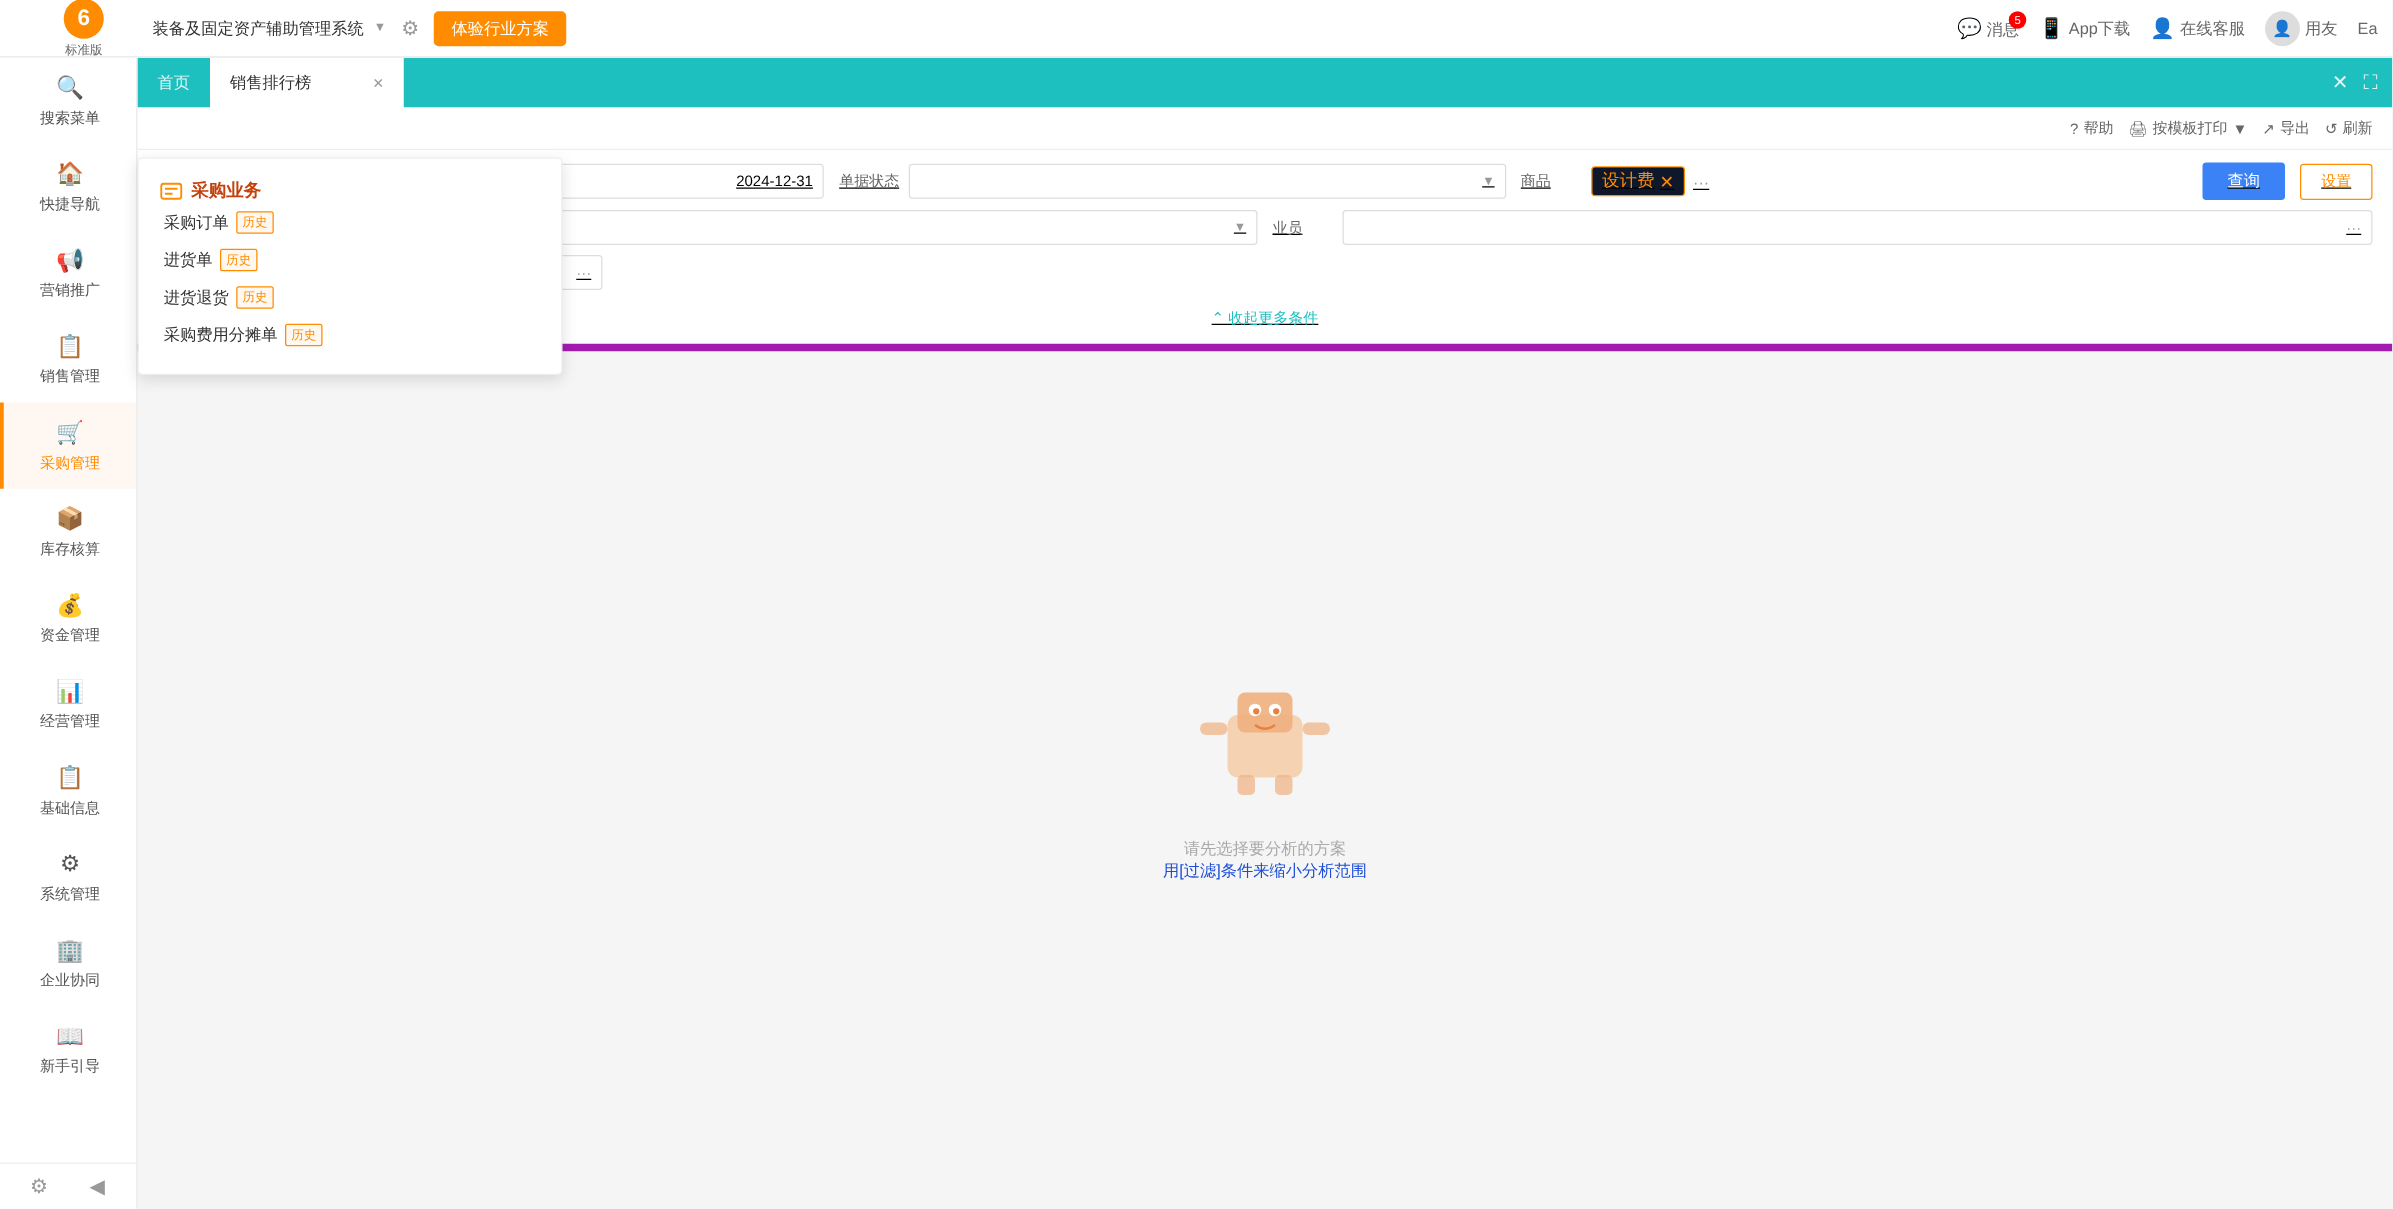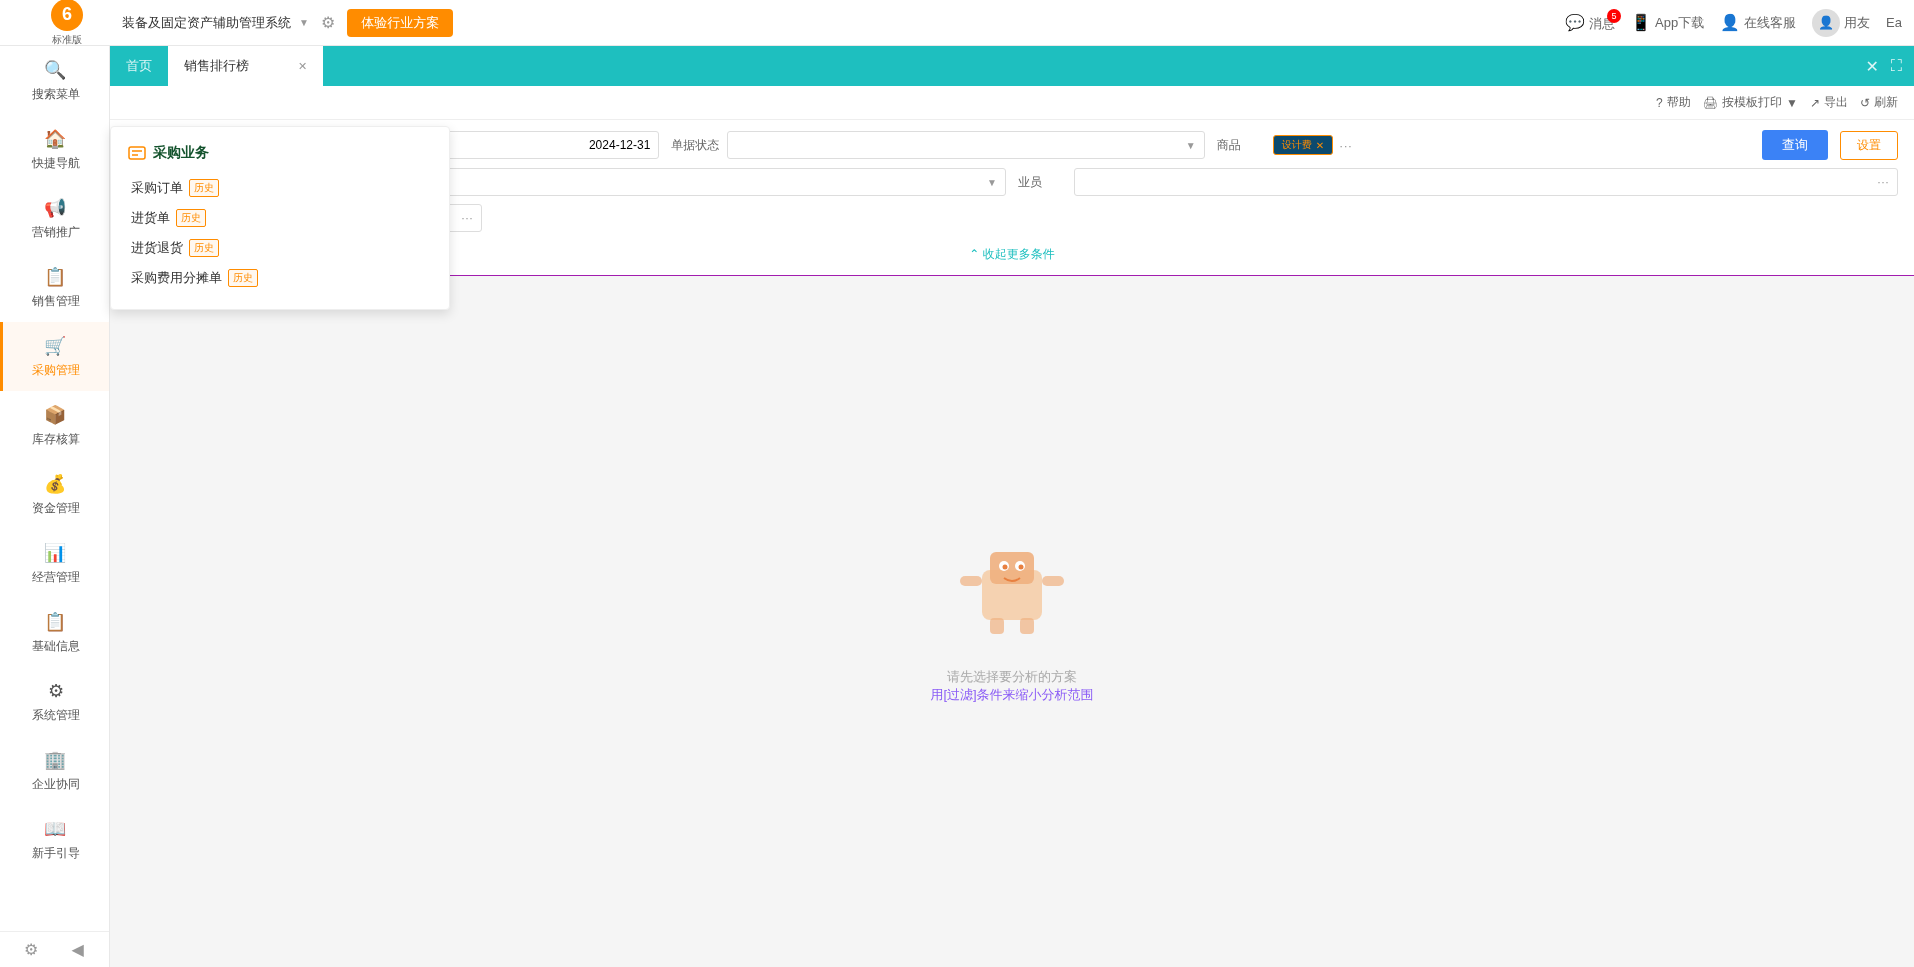--- a/index.html
+++ b/index.html
@@ -175,44 +175,45 @@
     }
     .toolbar-action {
       display: flex; align-items: center; gap: 4px;
       color: #666; cursor: pointer; font-size: 12px;
     }
 
     
     .filter-area {
       background: #fff;
       padding: 10px 16px;
-      border-bottom: 1px solid #a21caf;
+      border-bottom: 6px solid #a21caf;
+      text-decoration: underline;
     }
     .filter-row {
       display: flex; align-items: center; gap: 12px;
       margin-bottom: 8px;
     }
     .filter-row:last-child { margin-bottom: 0; }
     .filter-item {
       display: flex; align-items: center; gap: 6px;
       flex: 1;
     }
     .filter-label { color: #666; font-size: 12px; white-space: nowrap; min-width: 50px; }
     .filter-input {
       flex: 1; height: 28px;
       border: 1px solid #ddd; border-radius: 3px;
       padding: 0 8px; font-size: 12px;
       display: flex; align-items: center; justify-content: space-between;
       cursor: pointer; background: #fff;
     }
     .filter-input .arrow { color: #999; font-size: 10px; }
     .filter-tag {
-      background: #0c4a6e; border: 1px solid #ff8c00;
+      background: #0f172a; border: 1px solid #ff8c00;
       color: #ff8c00; padding: 2px 8px;
-      border-radius: 3px; font-size: 10px;
+      border-radius: 3px; font-size: 14px;
       display: flex; align-items: center; gap: 4px;
     }
     .filter-tag .close { cursor: pointer; }
     .filter-dots { color: #999; cursor: pointer; }
     .query-btn {
       background: #3b82f6; color: #fff;
       border: none; padding: 6px 20px;
       border-radius: 3px; font-size: 13px;
       cursor: pointer;
     }
@@ -246,22 +247,21 @@
       box-shadow: 0 4px 12px rgba(0,0,0,0.12);
       z-index: 200;
       display: flex;
       padding: 16px;
       gap: 40px;
       min-width: 340px;
     }
     .menu-section { min-width: 130px; }
     .menu-section-title {
       display: flex; align-items: center; gap: 6px;
-      color: #14532d; font-size: 14px; font-weight: bold;
-      margin-bottom: 10px;
+      color: #c2410c; font-size: 14px; font-weight: bold;
     }
     .menu-item {
       display: flex; align-items: center; gap: 6px;
       padding: 6px 4px;
       color: #333; font-size: 13px;
       cursor: pointer;
     }
     .history-badge {
       background: #fff8f0; border: 1px solid #ff8c00;
       color: #ff8c00; font-size: 10px;
@@ -474,21 +474,21 @@
 
           <rect x="8" y="36" width="22" height="10" rx="5" fill="#f0b080" opacity="0.7"></rect>
           <rect x="90" y="36" width="22" height="10" rx="5" fill="#f0b080" opacity="0.7"></rect>
 
           <rect x="38" y="78" width="14" height="16" rx="4" fill="#f0b080" opacity="0.7"></rect>
           <rect x="68" y="78" width="14" height="16" rx="4" fill="#f0b080" opacity="0.7"></rect>
         </svg>
       </div>
       <div>
         <p style="color:#aaa; text-align:center;">请先选择要分析的方案</p>
-        <p style="color:#8b5cf6; text-align:left;">用[过滤]条件来缩小分析范围</p>
+        <p style="color:#1d4ed8; text-align:left;">用[过滤]条件来缩小分析范围</p>
       </div>
     </div>
 
   </div>
 </div>
 
 <div style="position:fixed; top:86px; left:110px; z-index:200;">
   <div class="dropdown-menu">
 
     <div class="menu-section">

